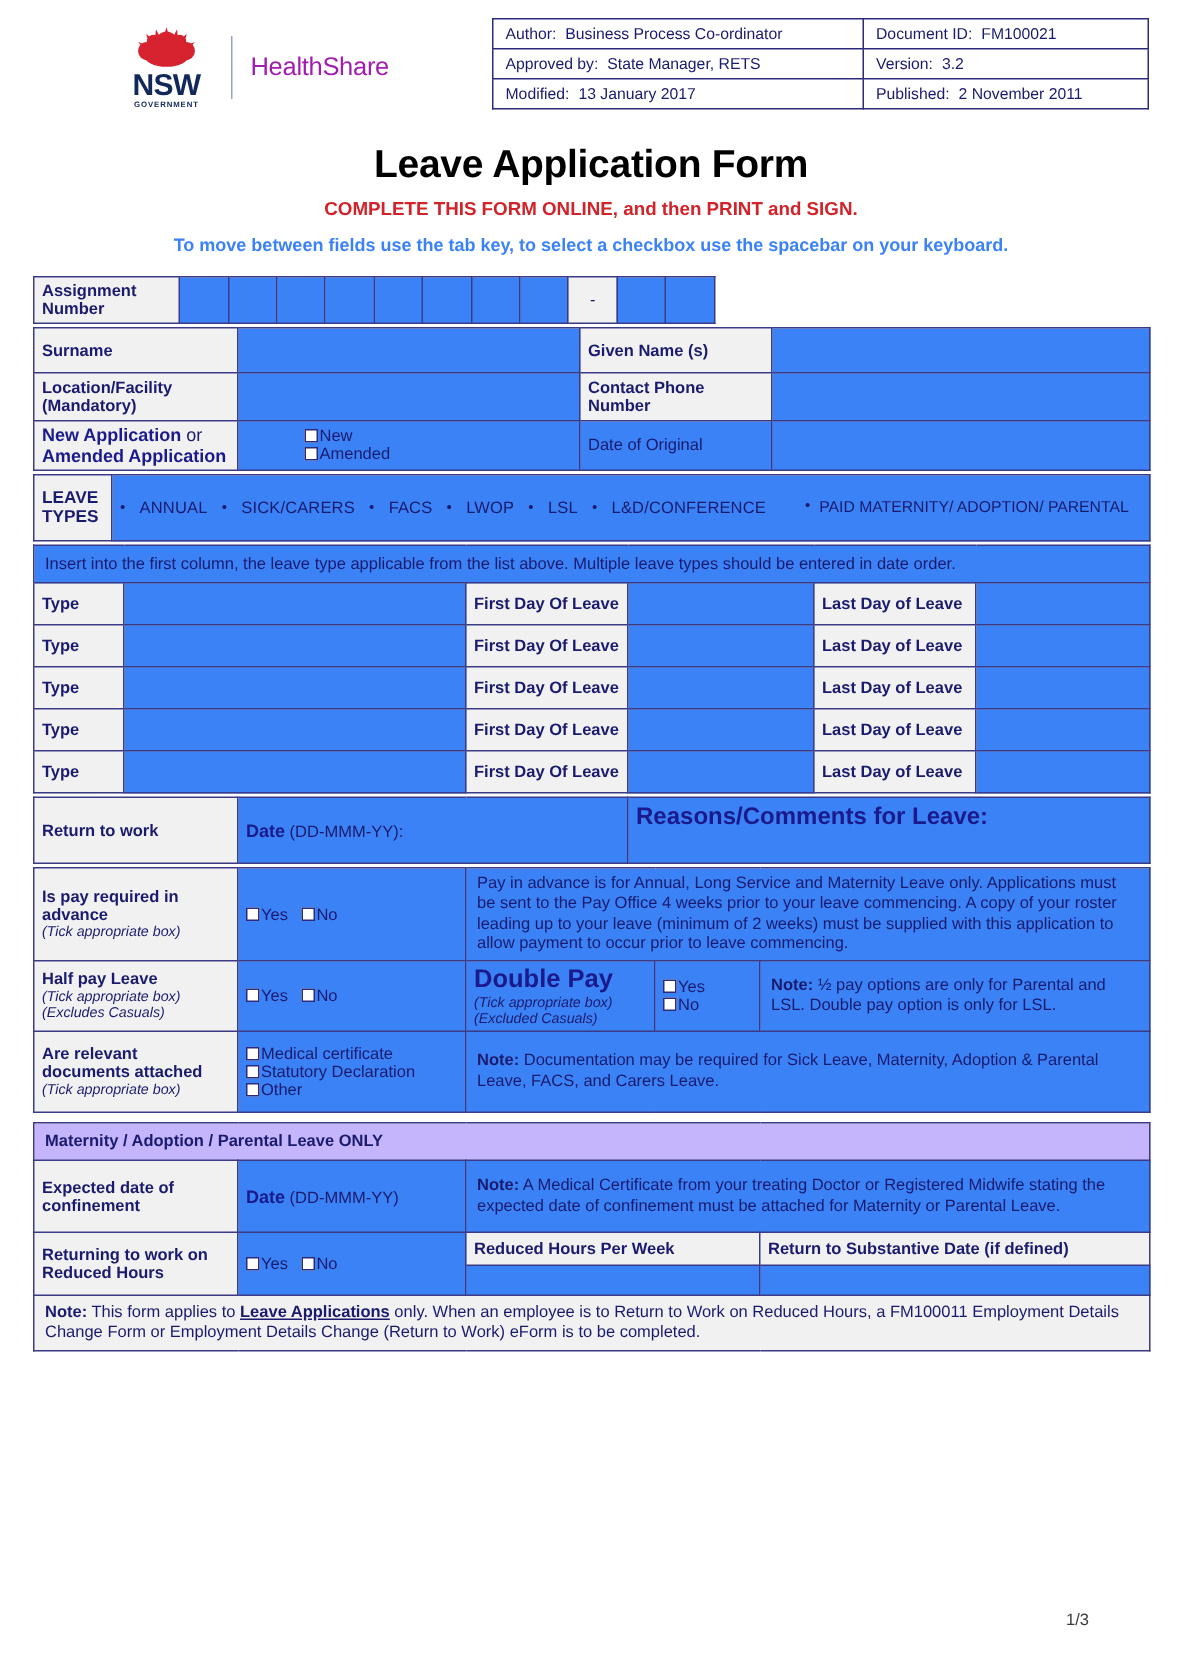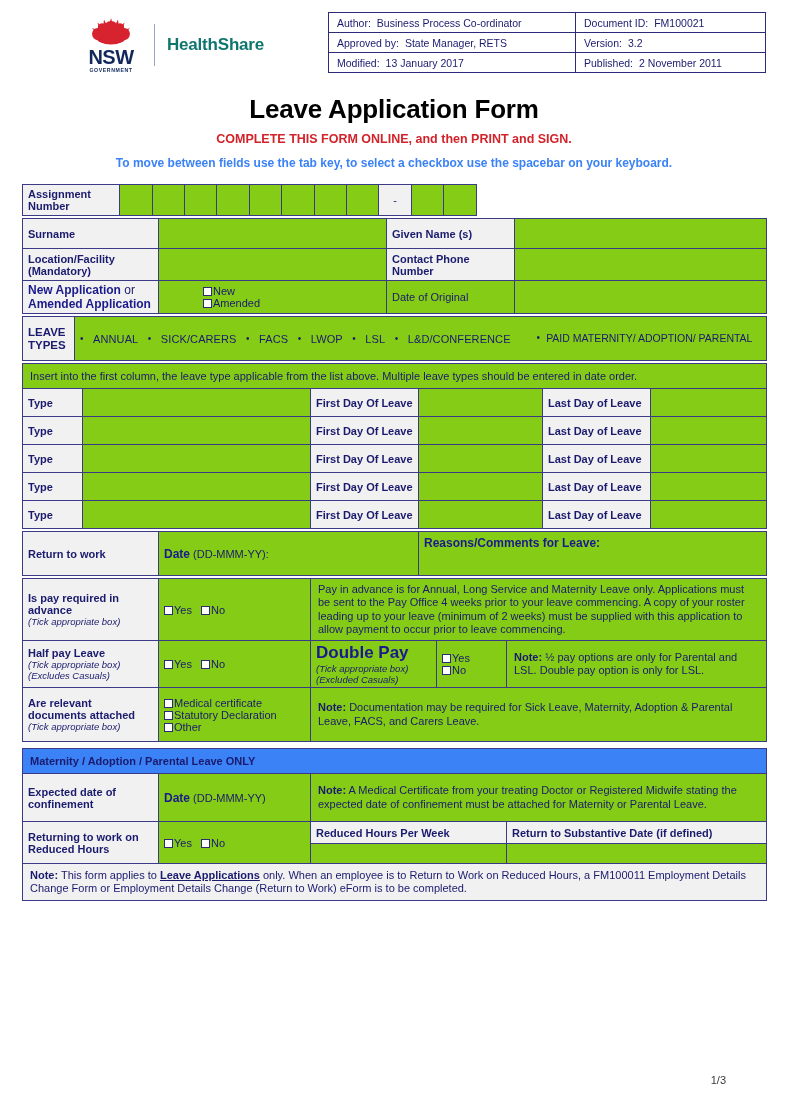--- a/index.html
+++ b/index.html
@@ -60,22 +60,22 @@
     font-weight: bold;
   }
   .logo-divider {
     width: 1px;
     height: 42px;
     background: #9aa4bb;
     margin: 0 12px;
   }
   .logo-text {
     font-size: 17px;
-    font-weight: bold;
-    color: #0f766e;
+    font-weight: normal;
+    color: #a21caf;
     letter-spacing: -0.2px;
   }
 
   .doc-meta {
     margin-left: auto;
     border-collapse: collapse;
     width: 438px;
     margin-top: 4px;
   }
   .doc-meta td {
@@ -142,21 +142,21 @@
     font-size: 11.5px;
     color: #1a1a8c;
   }
   .sub-it {
     font-style: italic;
     font-weight: normal;
     font-size: 9.5px;
     color: #1a1a6e;
     display: block;
   }
-  .blank { background: #84cc16; margin-left: 24px; }
+  .blank { background: #3b82f6; margin-left: 24px; }
 
   
   .an-table { border-collapse: collapse; table-layout: fixed; }
   .an-table td { border: 1px solid #3a3a86; height: 26px; }
 
   
   .cb {
     display: inline-block;
     width: 9px;
     height: 9px;
@@ -182,21 +182,21 @@
     line-height: 13.2px;
     padding: 4px 7px !important;
   }
   .bold-inline { font-weight: bold; }
   .u-bold { font-weight: bold; text-decoration: underline; }
 
   .sect-hdr {
     font-weight: bold;
     font-size: 12px;
     color: #1a1a8c;
-    background: #3b82f6;
+    background: #c4b5fd;
     padding: 6px 7px !important;
   }
   .dd-hint { font-size: 9.5px; font-weight: normal; }
 
   .pagenum {
     position: absolute;
     right: 62px;
     bottom: 28px;
     font-size: 11px;
     color: #3a3a3a;
@@ -426,21 +426,21 @@
           <col style="width:348px">
       </colgroup>
       <tbody>
       <tr style="height:44px">
         <td class="lbl">Return to work</td>
         <td class="blank" colspan="2">
           <span class="lbl-sm" style="font-size:12px">Date</span>
           <span style="font-size:11px">(DD-MMM-YY):</span>
         </td>
         <td class="blank" style="vertical-align:top;padding-top:4px">
-          <span class="lbl-sm" style="font-size:12px">Reasons/Comments for Leave:</span>
+          <span class="lbl-sm" style="font-size:16px">Reasons/Comments for Leave:</span>
         </td>
       </tr>
     </tbody>
       </table>
 
     <table class="ftable" style="margin-top:2px">
       <colgroup>
         <col style="width:136px">
           <col style="width:152px">
           <col style="width:126px">

